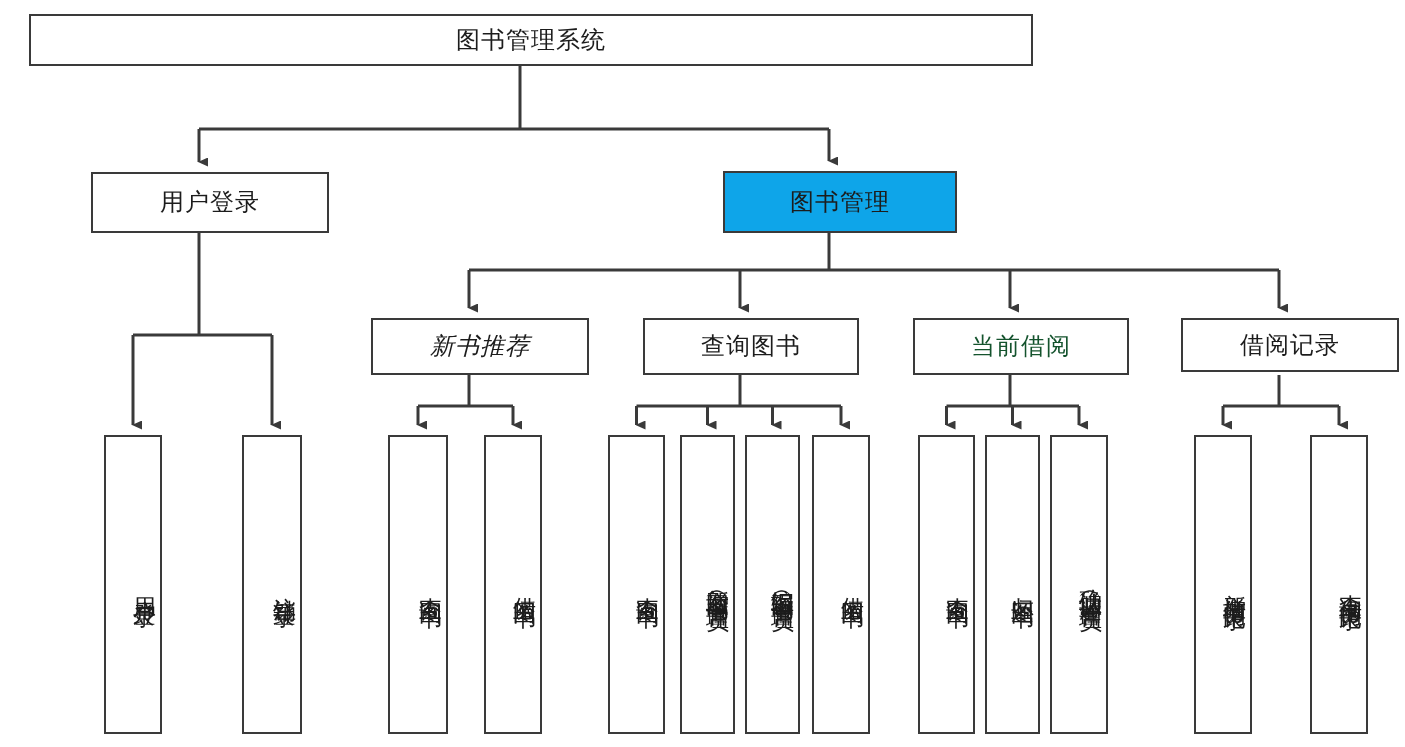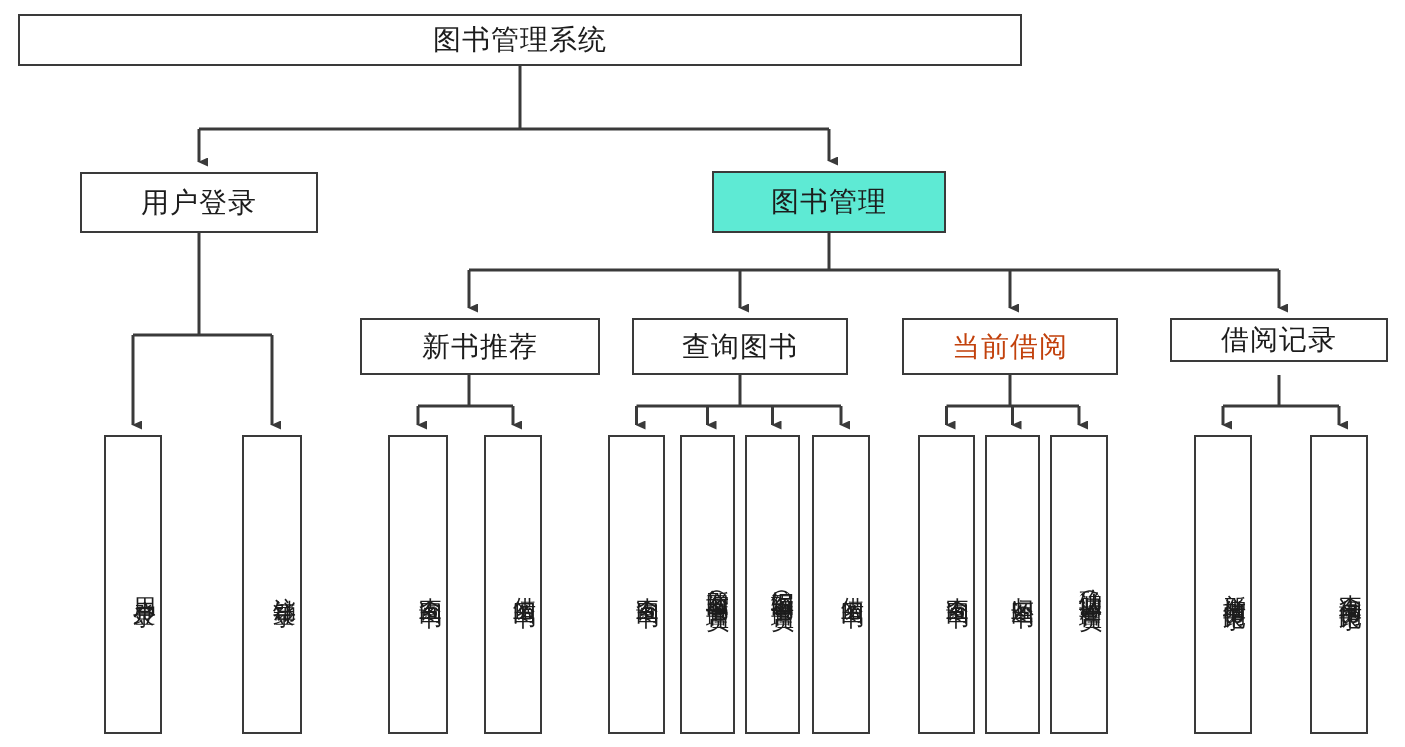--- a/index.html
+++ b/index.html
@@ -32,23 +32,24 @@
     background: #ffffff;
     border: 2px solid #3a3a3a;
     display: flex;
     align-items: center;
     justify-content: center;
     color: #1c1c1c;
     line-height: 1.18;
     text-align: center;
   }
   .node.horiz {
-    font-size: 28px;
+    font-size: 24px;
     letter-spacing: 1px;
     padding: 2px 6px;
+    margin-left: 11px;
   }
   .node.vert {
     writing-mode: vertical-rl;
     text-orientation: upright;
     font-size: 23px;
     letter-spacing: 3px;
     padding: 6px 2px;
     align-items: flex-start;
     justify-content: center;
   }
@@ -119,33 +120,33 @@
       </g>
   </svg>
 
   <div id="node-layer">
       <div class="node horiz" id="node-root" style="left: 18px; top: 14px; width: 1004px; height: 52px; border-color: rgb(58, 58, 58); background: rgb(255, 255, 255); color: rgb(28, 28, 28);">
         <span class="node-label">图书管理系统</span>
       </div>
       <div class="node horiz" id="node-login" style="left: 80px; top: 172px; width: 238px; height: 61px; border-color: rgb(58, 58, 58); background: rgb(255, 255, 255); color: rgb(28, 28, 28);">
         <span class="node-label">用户登录</span>
       </div>
-      <div class="node horiz" id="node-bookmgmt" style="left: 712px; top: 171px; width: 234px; height: 62px; border-color: rgb(58, 58, 58); background: #5eead4; color: rgb(28, 28, 28);">
+      <div class="node horiz" id="node-bookmgmt" style="left: 712px; top: 171px; width: 234px; height: 62px; border-color: rgb(58, 58, 58); background: #0ea5e9; color: rgb(28, 28, 28);">
         <span class="node-label">图书管理</span>
       </div>
-      <div class="node horiz" id="node-newbook" style="left: 360px; top: 318px; width: 240px; height: 57px; border-color: rgb(58, 58, 58); background: rgb(255, 255, 255); color: rgb(28, 28, 28);">
+      <div class="node horiz" id="node-newbook" style="left: 360px; top: 318px; width: 218px; height: 57px; border-color: rgb(58, 58, 58); background: rgb(255, 255, 255); color: rgb(28, 28, 28); font-style: italic;">
         <span class="node-label">新书推荐</span>
       </div>
       <div class="node horiz" id="node-borrow" style="left: 632px; top: 318px; width: 216px; height: 57px; border-color: rgb(58, 58, 58); background: rgb(255, 255, 255); color: rgb(28, 28, 28);">
         <span class="node-label">查询图书</span>
       </div>
-      <div class="node horiz" id="node-current" style="left: 902px; top: 318px; width: 216px; height: 57px; border-color: rgb(58, 58, 58); background: rgb(255, 255, 255); color: #c2410c; align-items: center;">
+      <div class="node horiz" id="node-current" style="left: 902px; top: 318px; width: 216px; height: 57px; border-color: rgb(58, 58, 58); background: rgb(255, 255, 255); color: #14532d; align-items: center;">
         <span class="node-label">当前借阅</span>
       </div>
-      <div class="node horiz" id="node-records" style="left: 1170px; top: 318px; width: 218px; height: 44px; border-color: rgb(58, 58, 58); background: rgb(255, 255, 255); color: rgb(28, 28, 28);">
+      <div class="node horiz" id="node-records" style="left: 1170px; top: 318px; width: 218px; height: 54px; border-color: rgb(58, 58, 58); background: rgb(255, 255, 255); color: rgb(28, 28, 28);">
         <span class="node-label">借阅记录</span>
       </div>
       <div class="node vert" id="node-leaf-login-1" style="left: 104px; top: 435px; width: 58px; height: 299px; border-color: rgb(58, 58, 58); background: rgb(255, 255, 255); color: rgb(28, 28, 28);">
         <span class="node-label">用户登录</span>
       </div>
       <div class="node vert" id="node-leaf-login-2" style="left: 242px; top: 435px; width: 60px; height: 299px; border-color: rgb(58, 58, 58); background: rgb(255, 255, 255); color: rgb(28, 28, 28);">
         <span class="node-label">注销登录</span>
       </div>
       <div class="node vert" id="node-leaf-new-1" style="left: 388px; top: 435px; width: 60px; height: 299px; border-color: rgb(58, 58, 58); background: rgb(255, 255, 255); color: rgb(28, 28, 28);">
         <span class="node-label">查询图书</span>

